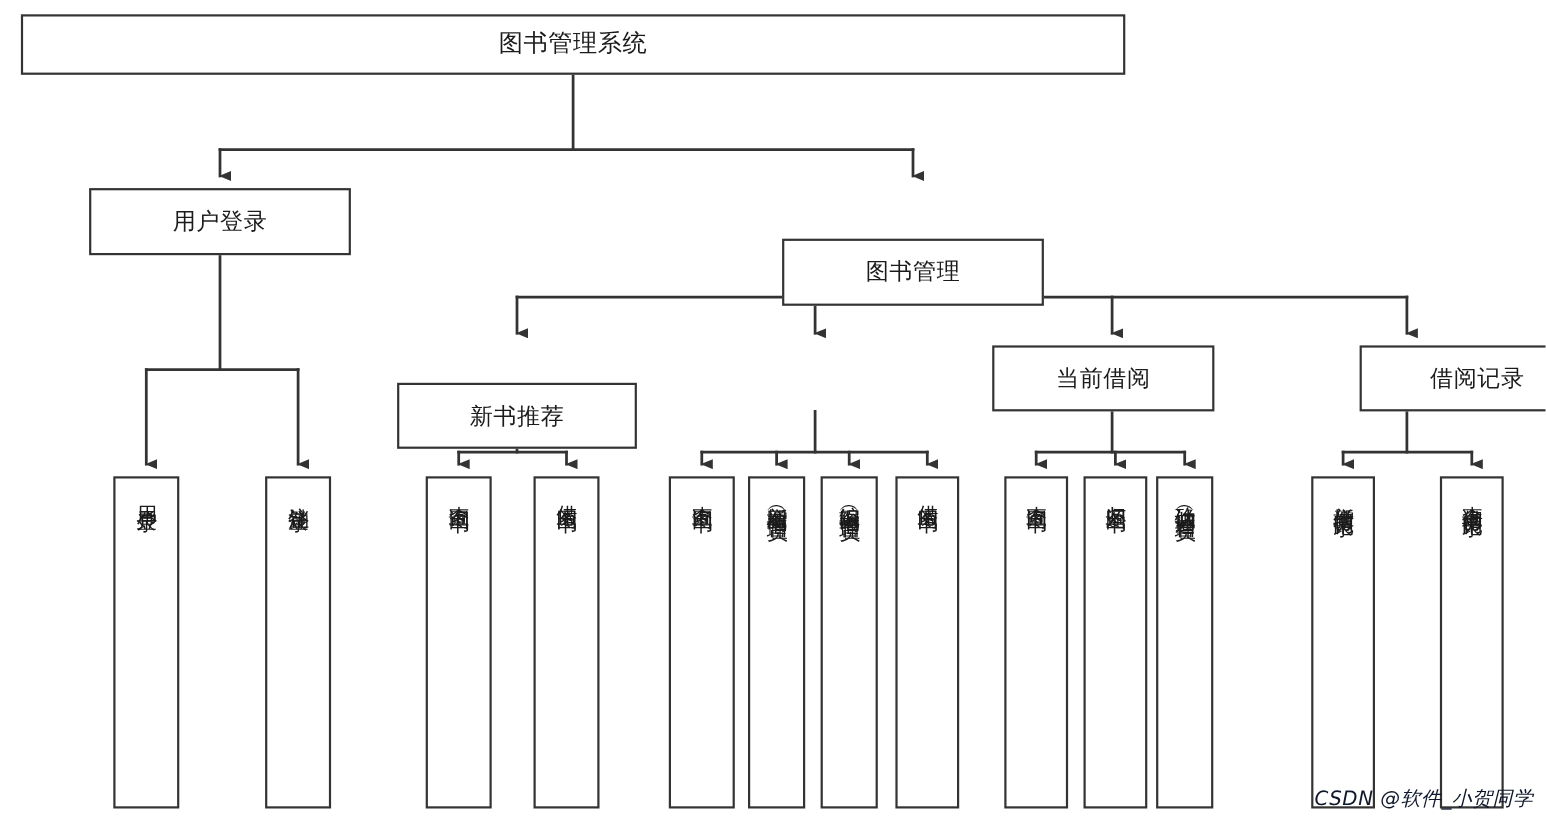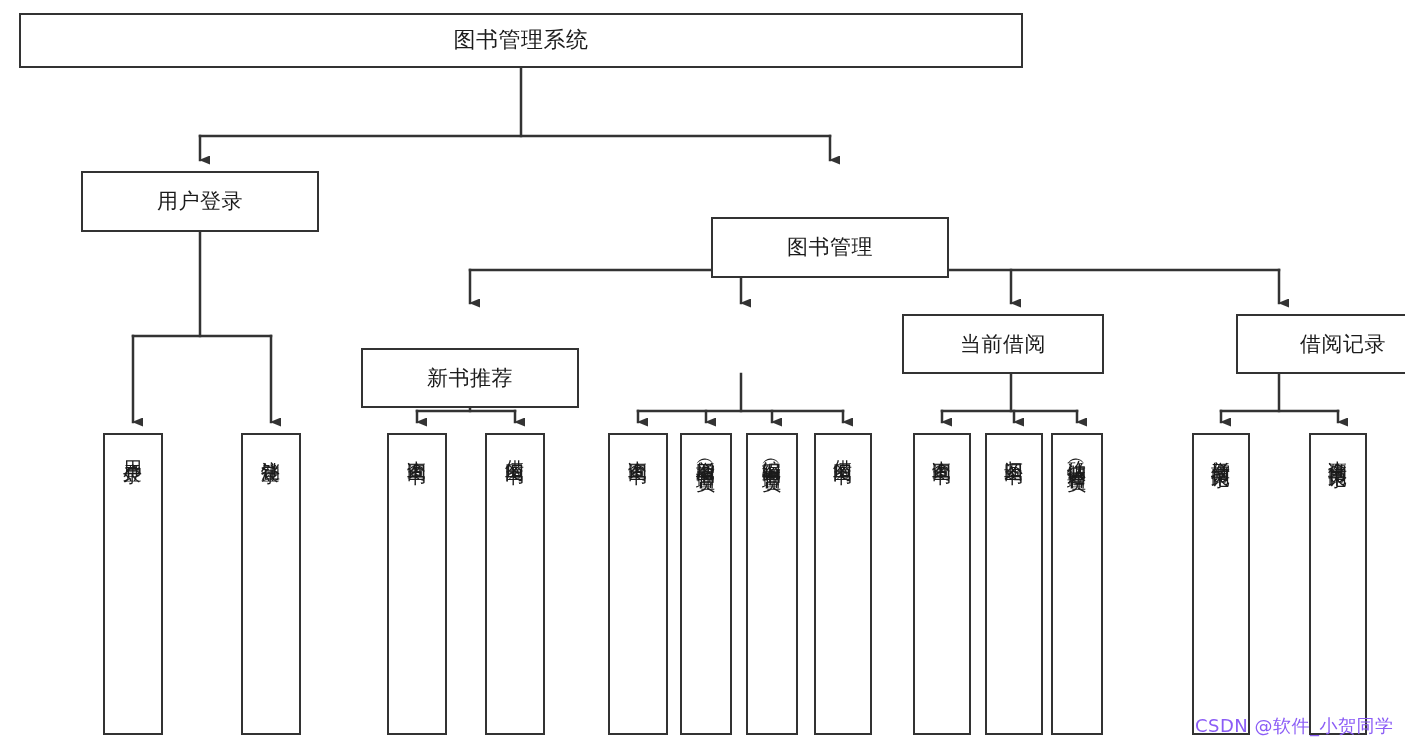--- a/index.html
+++ b/index.html
@@ -167,15 +167,15 @@
   <div class="node vertical" id="node-leaf-10" style="left: 1051px; top: 433px; width: 52px; height: 302px;">
     <span class="node-label">确认归还（管理员）</span>
   </div>
   <div class="node vertical" id="node-leaf-11" style="left: 1192px; top: 433px; width: 58px; height: 302px;">
     <span class="node-label">新增借阅记录</span>
   </div>
   <div class="node vertical" id="node-leaf-12" style="left: 1309px; top: 433px; width: 58px; height: 302px;">
     <span class="node-label">查询借阅记录</span>
   </div>
 
-  <div class="watermark" style="left: 1195px; top: 714px; color: #8b5cf6;">CSDN @软件_小贺同学</div>
+  <div class="watermark" style="left: 1195px; top: 714px; color: #0f172a; font-style: italic;">CSDN @软件_小贺同学</div>
 
 </div>
 
 </body></html>

